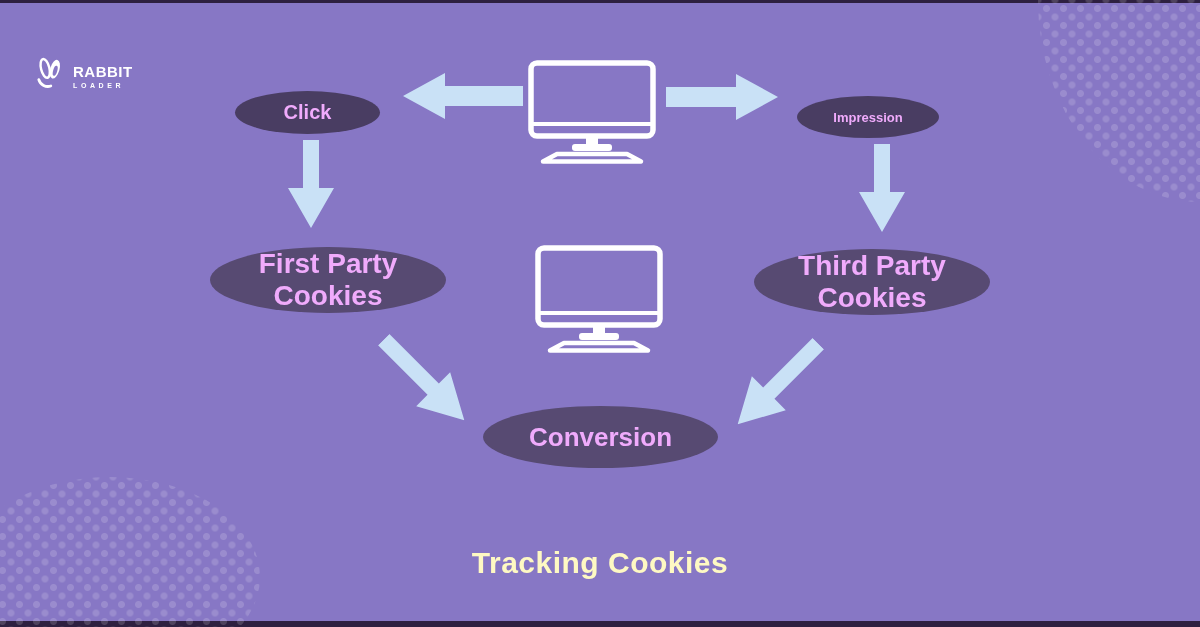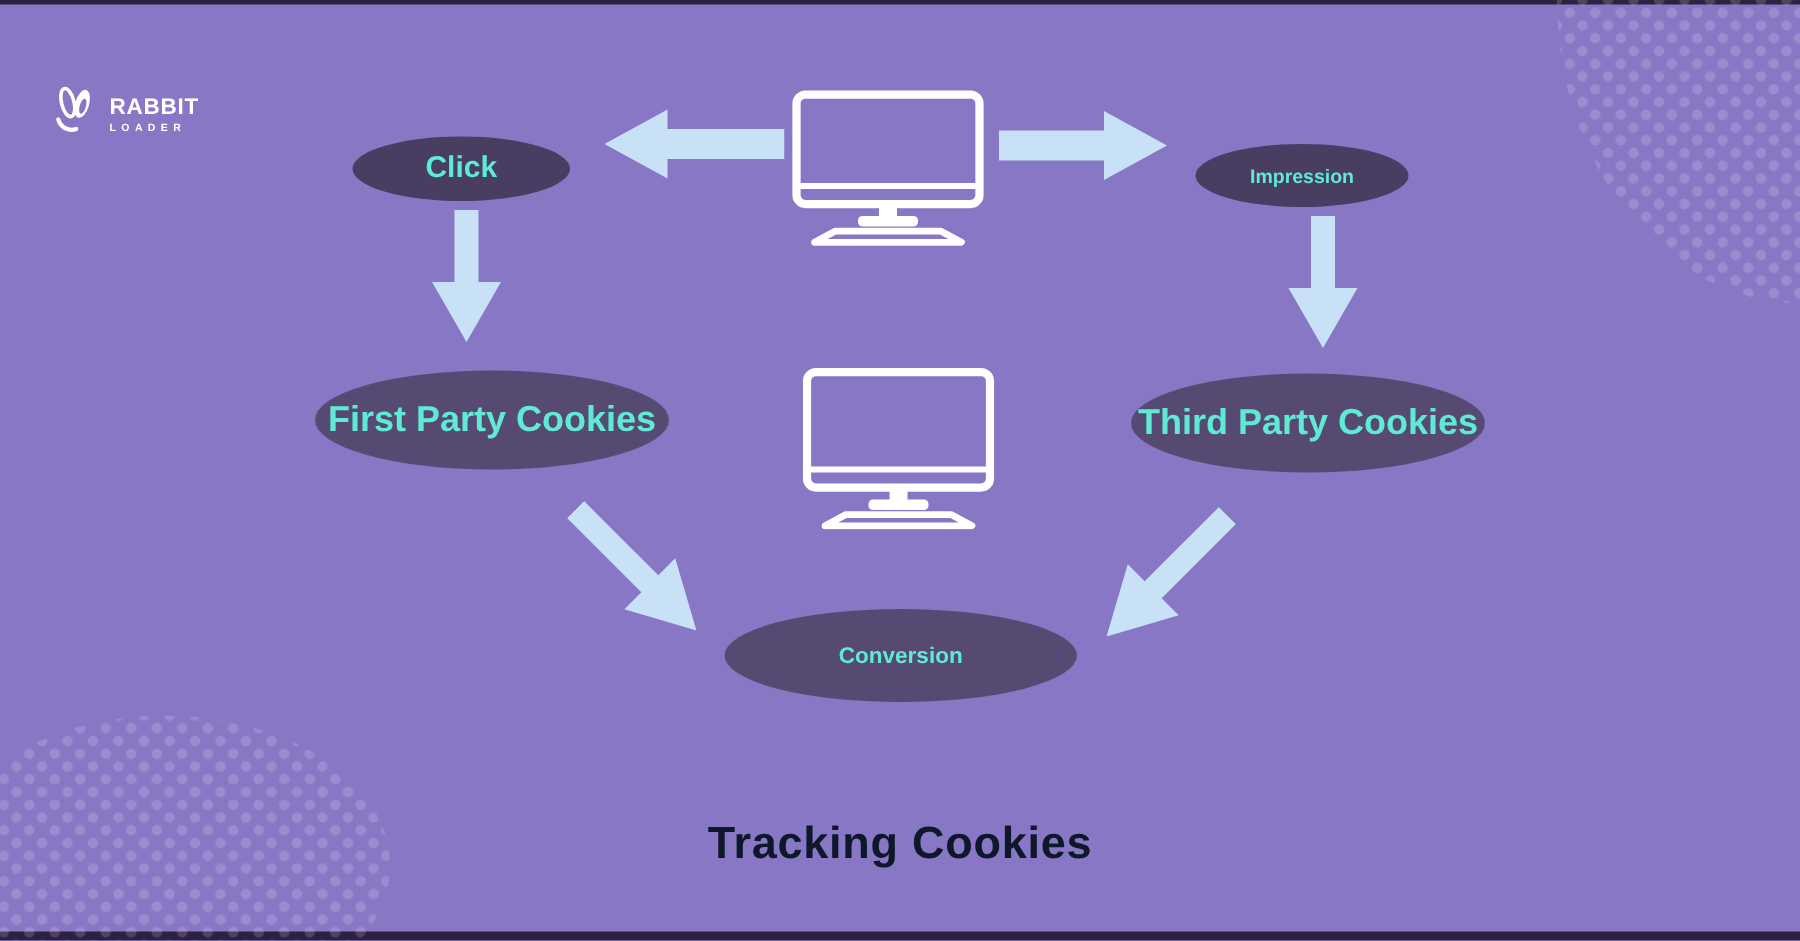--- a/index.html
+++ b/index.html
@@ -36,46 +36,46 @@
   
   .logo { left: 34px; top: 22px; display: flex; align-items: center; gap: 7px; margin-top: 35px; }
   .logo-text { color: #FFFFFF; line-height: 1; }
   .logo-line1 { font-size: 15px; font-weight: bold; letter-spacing: 0.5px; }
   .logo-line2 { font-size: 7px; font-weight: bold; letter-spacing: 3.6px; margin-top: 3px; }
 
   
   .node {
     border-radius: 50%;
     display: flex; align-items: center; justify-content: center;
-    color: #5eead4; font-weight: bold; text-align: center;
+    color: #f0abfc; font-weight: bold; text-align: center;
   }
   .node-small { background: #493D62; font-size: 13px; }
-  .node-large { background: #574A72; font-size: 24px; }
+  .node-large { background: #574A72; font-size: 28px; }
   #node-click       { left: 235px; top: 91px;  width: 145px; height: 43px; font-size: 20px; }
   #node-impression  { left: 797px; top: 96px;  width: 142px; height: 42px; }
   #node-first-party { left: 210px; top: 247px; width: 236px; height: 66px; }
   #node-third-party { left: 754px; top: 249px; width: 236px; height: 66px; text-align: center; }
-  #node-conversion  { left: 483px; top: 406px; width: 235px; height: 62px; font-size: 15px; }
+  #node-conversion  { left: 483px; top: 406px; width: 235px; height: 62px; font-size: 26px; }
 
   
   #monitor-top { left: 528px; top: 60px;  width: 128px; height: 104px; }
   #monitor-mid { left: 535px; top: 245px; width: 128px; height: 108px; }
 
   
   #arrow-left       { left: 403px; top: 72px;  width: 120px; height: 48px; }
   #arrow-right      { left: 666px; top: 73px;  width: 112px; height: 48px; }
   #arrow-down-left  { left: 287px; top: 140px; width: 48px;  height: 88px; }
   #arrow-down-right { left: 858px; top: 144px; width: 48px;  height: 88px; }
   #arrow-diag-left  { left: 399px; top: 323px; width: 50px;  height: 114px; transform: rotate(-45deg); }
   #arrow-diag-right { left: 753px; top: 327px; width: 50px;  height: 114px; transform: rotate(45deg); }
 
   
   .caption {
     left: 0; top: 546px; width: 1200px;
-    text-align: center; color: #0f172a;
+    text-align: center; color: #fef9c3;
     font-size: 30px; font-weight: bold; letter-spacing: 0.5px;
   }
 </style>
 </head>
 <body>
 
 <div class="abs strip strip-top"></div>
 <div class="abs strip strip-bottom"></div>
 <div class="abs dots dots-top-right"></div>
 <div class="abs dots dots-bottom-left"></div>

